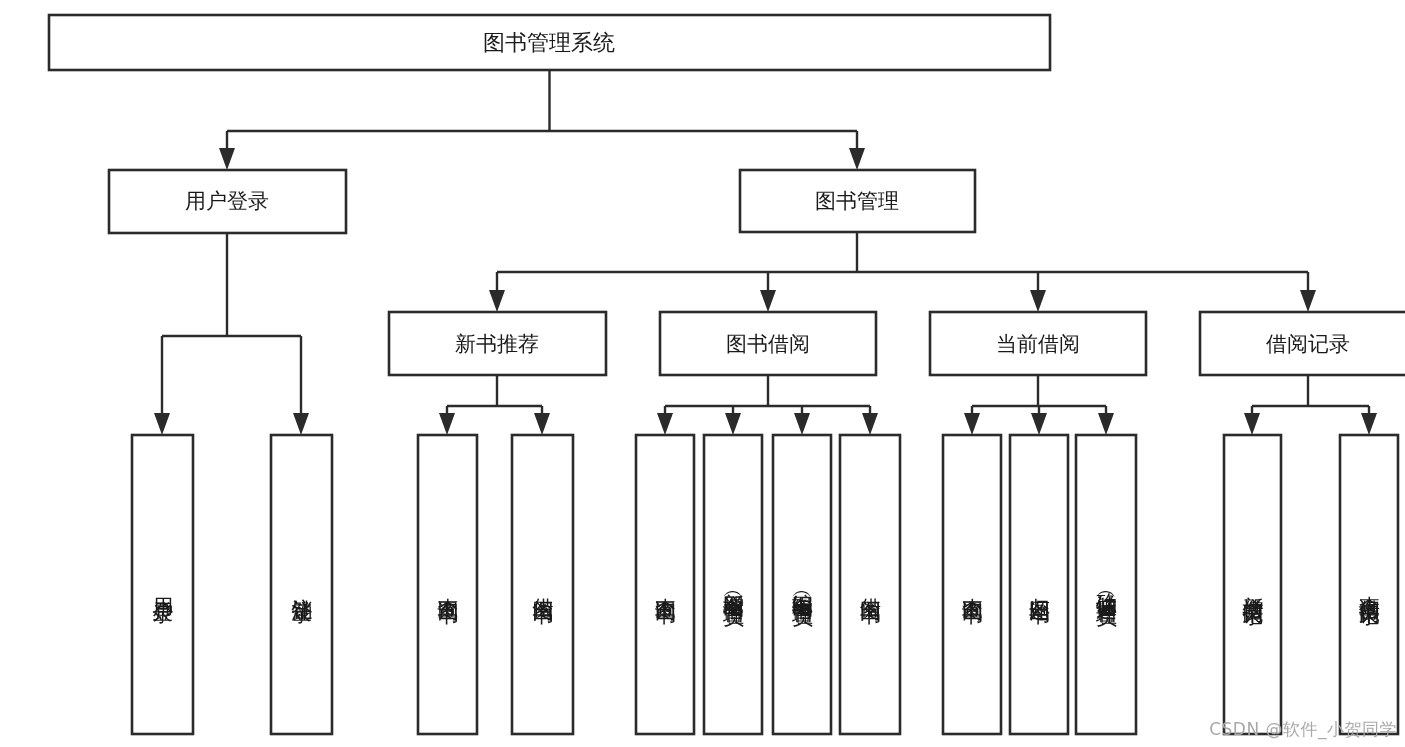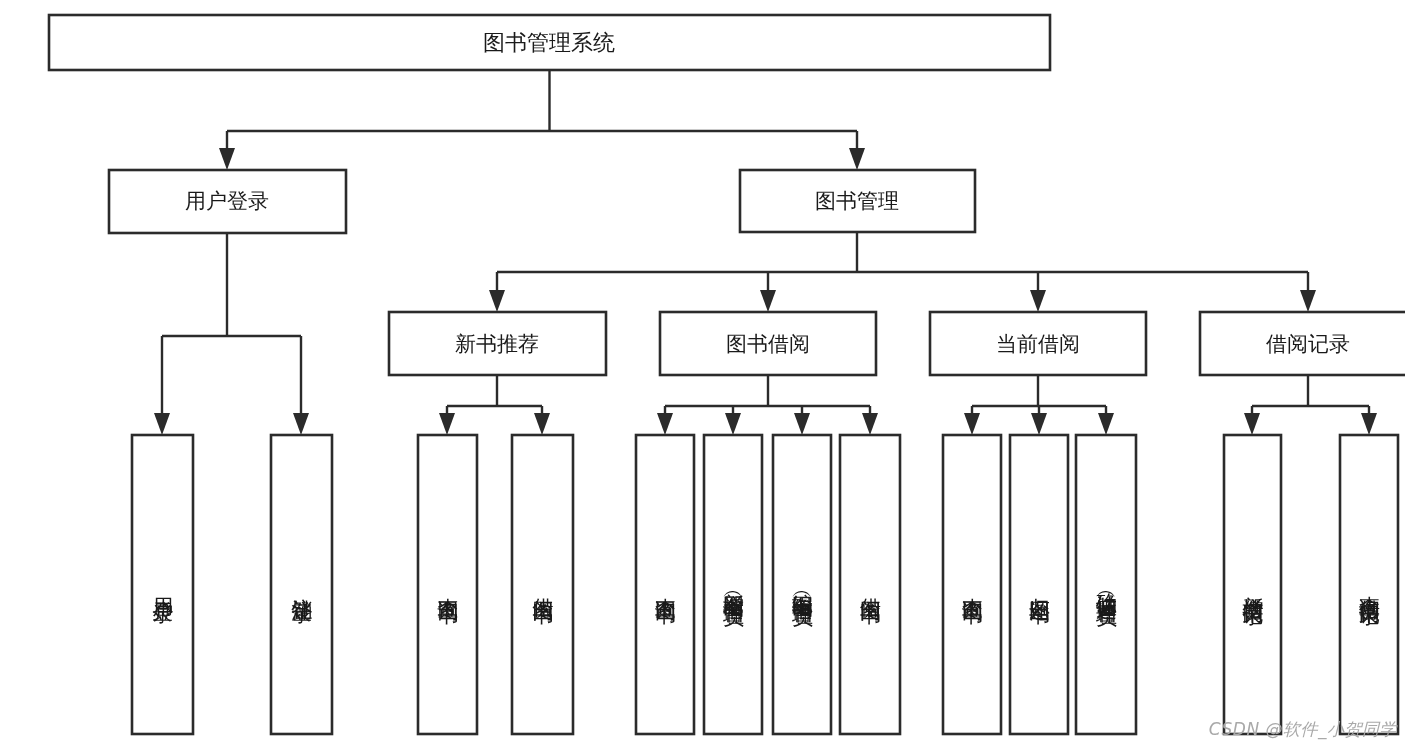--- a/index.html
+++ b/index.html
@@ -75,21 +75,20 @@
   }
   .watermark {
     position: absolute;
     right: 14px;
     bottom: 6px;
     font-family: "DejaVu Sans", "Liberation Sans", sans-serif;
     font-size: 17px;
     color: #a9a9a9;
     letter-spacing: 0.5px;
     white-space: nowrap;
-    font-style: italic;
   }
 </style>
 </head>
 <body>
 
 <div id="diagram-root">
 
   <svg id="tree-svg" viewBox="0 0 1405 747">
     <defs>
       <g id="arrow-shape"></g>

